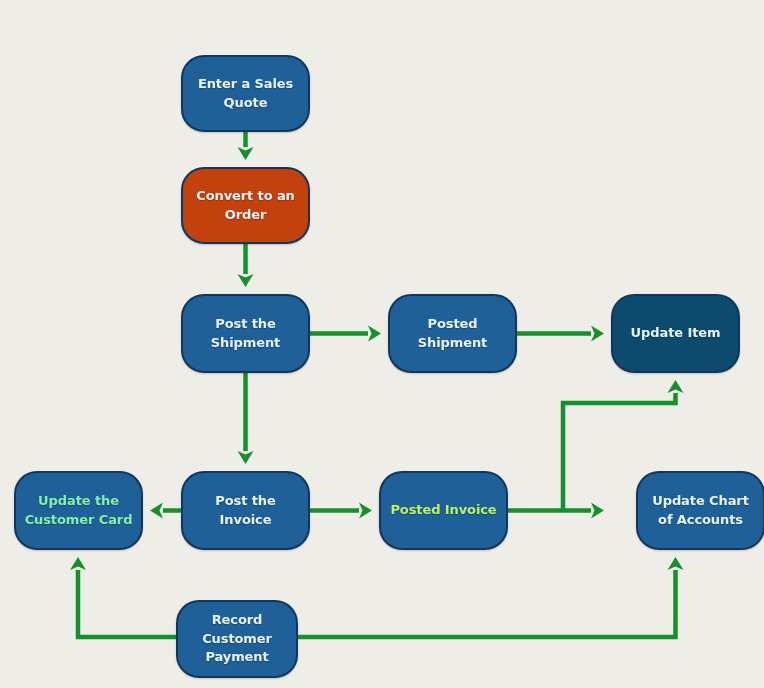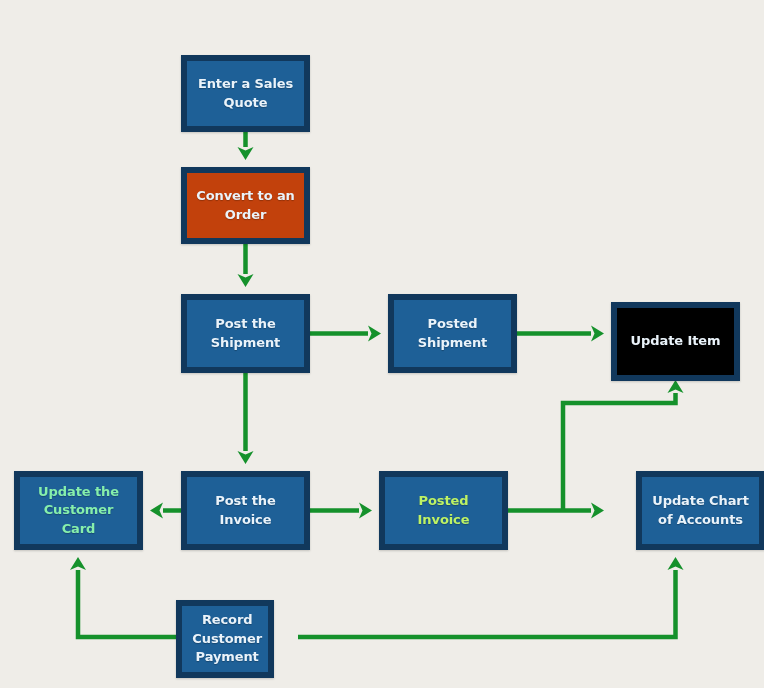--- a/index.html
+++ b/index.html
@@ -23,22 +23,22 @@
     left: 0;
     top: 0;
     width: 764px;
     height: 688px;
     pointer-events: none;
   }
   .node {
     position: absolute;
     box-sizing: border-box;
     background: #1E6097;
-    border: 6px solid #0f172a;
-    border-radius: 0;
+    border: 2px solid #0f172a;
+    border-radius: 23px;
     color: #EAF3FA;
     font-family: "DejaVu Sans", "Liberation Sans", sans-serif;
     font-weight: bold;
     font-size: 13px;
     line-height: 1.42;
     letter-spacing: -0.1px;
     display: flex;
     align-items: center;
     justify-content: center;
     text-align: center;
@@ -128,38 +128,38 @@
 Order</span>
       </div>
       <div class="node" style="left: 181px; top: 294px; width: 129px; height: 79px; background: rgb(30, 96, 151); border-color: rgb(17, 56, 92); color: rgb(234, 243, 250);">
         <span class="node-label">Post the
 Shipment</span>
       </div>
       <div class="node" style="left: 388px; top: 294px; width: 129px; height: 79px; background: rgb(30, 96, 151); border-color: rgb(17, 56, 92); color: rgb(234, 243, 250);">
         <span class="node-label">Posted
 Shipment</span>
       </div>
-      <div class="node" style="left: 611px; top: 294px; width: 129px; height: 79px; background: #000000; border-color: rgb(17, 56, 92); color: rgb(234, 243, 250); margin-top: 8px;">
+      <div class="node" style="left: 611px; top: 294px; width: 129px; height: 79px; background: #0c4a6e; border-color: rgb(17, 56, 92); color: rgb(234, 243, 250);">
         <span class="node-label">Update Item</span>
       </div>
       <div class="node" style="left: 14px; top: 471px; width: 129px; height: 79px; background: rgb(30, 96, 151); border-color: rgb(17, 56, 92); color: #86efac;">
         <span class="node-label">Update the
 Customer Card</span>
       </div>
       <div class="node" style="left: 181px; top: 471px; width: 129px; height: 79px; background: rgb(30, 96, 151); border-color: rgb(17, 56, 92); color: rgb(234, 243, 250);">
         <span class="node-label">Post the
 Invoice</span>
       </div>
       <div class="node" style="left: 379px; top: 471px; width: 129px; height: 79px; background: rgb(30, 96, 151); border-color: rgb(17, 56, 92); color: #bef264;">
         <span class="node-label">Posted Invoice</span>
       </div>
       <div class="node" style="left: 611px; top: 471px; width: 129px; height: 79px; background: rgb(30, 96, 151); border-color: rgb(17, 56, 92); color: rgb(234, 243, 250); margin-left: 25px;">
         <span class="node-label">Update Chart
 of Accounts</span>
       </div>
-      <div class="node" style="left: 176px; top: 600px; width: 98px; height: 78px; background: rgb(30, 96, 151); border-color: rgb(17, 56, 92); color: rgb(234, 243, 250); justify-content: flex-end;">
+      <div class="node" style="left: 176px; top: 600px; width: 122px; height: 78px; background: rgb(30, 96, 151); border-color: rgb(17, 56, 92); color: rgb(234, 243, 250);">
         <span class="node-label">Record
 Customer
 Payment</span>
       </div>
     </div>
 
 </div>
 
 </body></html>

